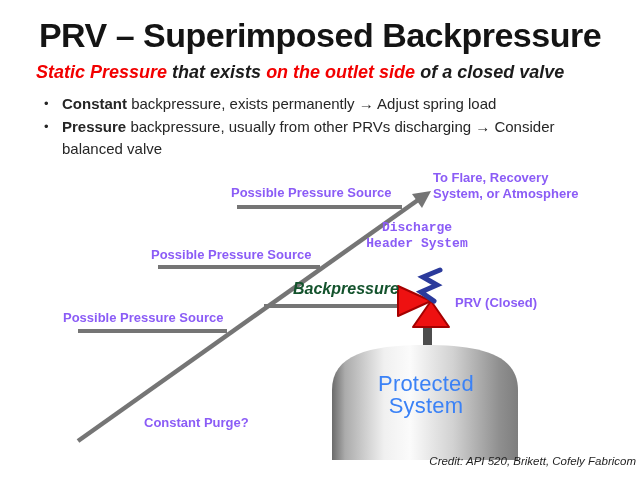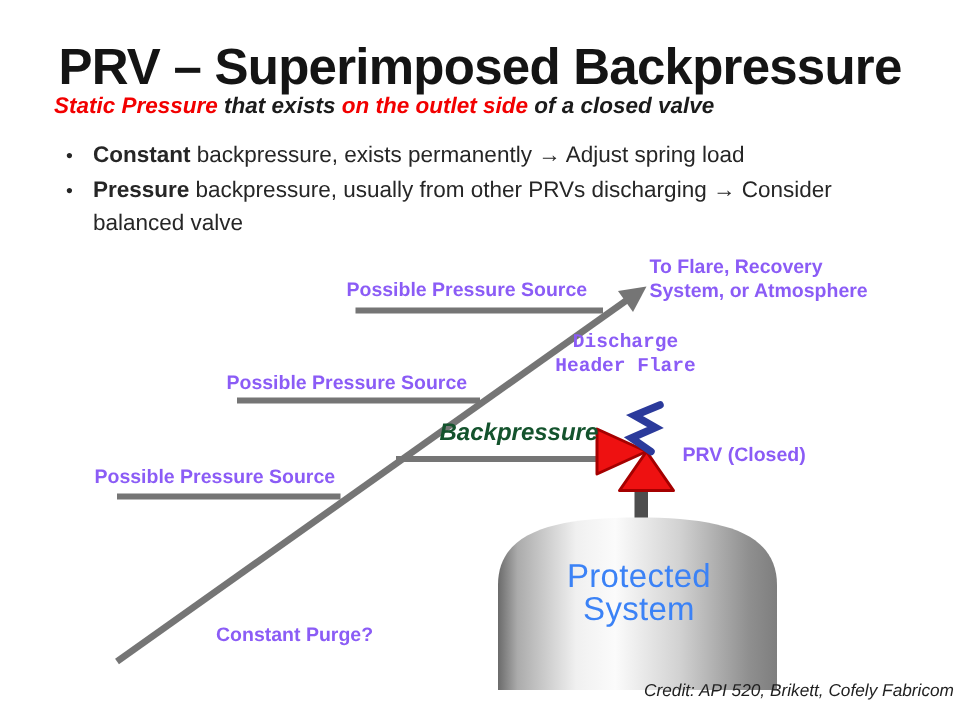--- a/index.html
+++ b/index.html
@@ -2,27 +2,27 @@
 <html><head>
 <meta charset="utf-8">
 <style>
   html,body{margin:0;padding:0;}
   body{
     width:640px;height:480px;position:relative;overflow:hidden;
     background:#ffffff;
     font-family:"Liberation Sans", sans-serif;
   }
   .title{
-    position:absolute;top:26px;left:0;width:640px;text-align:center;
+    position:absolute;top:16px;left:0;width:640px;text-align:center;
     font-size:34px;font-weight:bold;color:#141414;letter-spacing:-0.5px;
     white-space:nowrap;
   }
   .subtitle{
     position:absolute;top:62px;left:36px;width:600px;
-    font-size:15px;font-weight:bold;font-style:italic;color:#1b1b1b;
+    font-size:18px;font-weight:bold;font-style:italic;color:#1b1b1b;
     white-space:nowrap;
   }
   .subtitle .red{color:#f20000;}
   .bullets{
     position:absolute;top:92px;left:40px;width:575px;
     margin:0;padding:0;list-style:none;
     font-size:15px;color:#262626;
   }
   .bullets li{position:relative;padding-left:22px;line-height:23px;}
   .bullets li .marker{position:absolute;left:4px;top:0;font-size:13px;}
@@ -110,21 +110,21 @@
 <div class="dlabel" style="left:151px;top:247px;">Possible Pressure Source</div>
 <div class="dlabel" style="left:63px;top:310px;">Possible Pressure Source</div>
 
 <div class="dlabel" style="left:433px;top:170px;">
   <div>To Flare, Recovery</div>
   <div>System, or  Atmosphere</div>
 </div>
 
 <div class="dlabel center" style="left:357px;top:220px;width:120px;font-family:Liberation Mono, monospace;">
   <div>Discharge</div>
-  <div>Header Flare</div>
+  <div>Header System</div>
 </div>
 
 <div class="bp-label" style="left:293px;top:280px;">Backpressure</div>
 
 <div class="dlabel" style="left:455px;top:295px;">PRV (Closed)</div>
 
 <div class="dlabel" style="left:144px;top:415px;">Constant Purge?</div>
 
 <div class="tank-label">
   <div>Protected</div>

